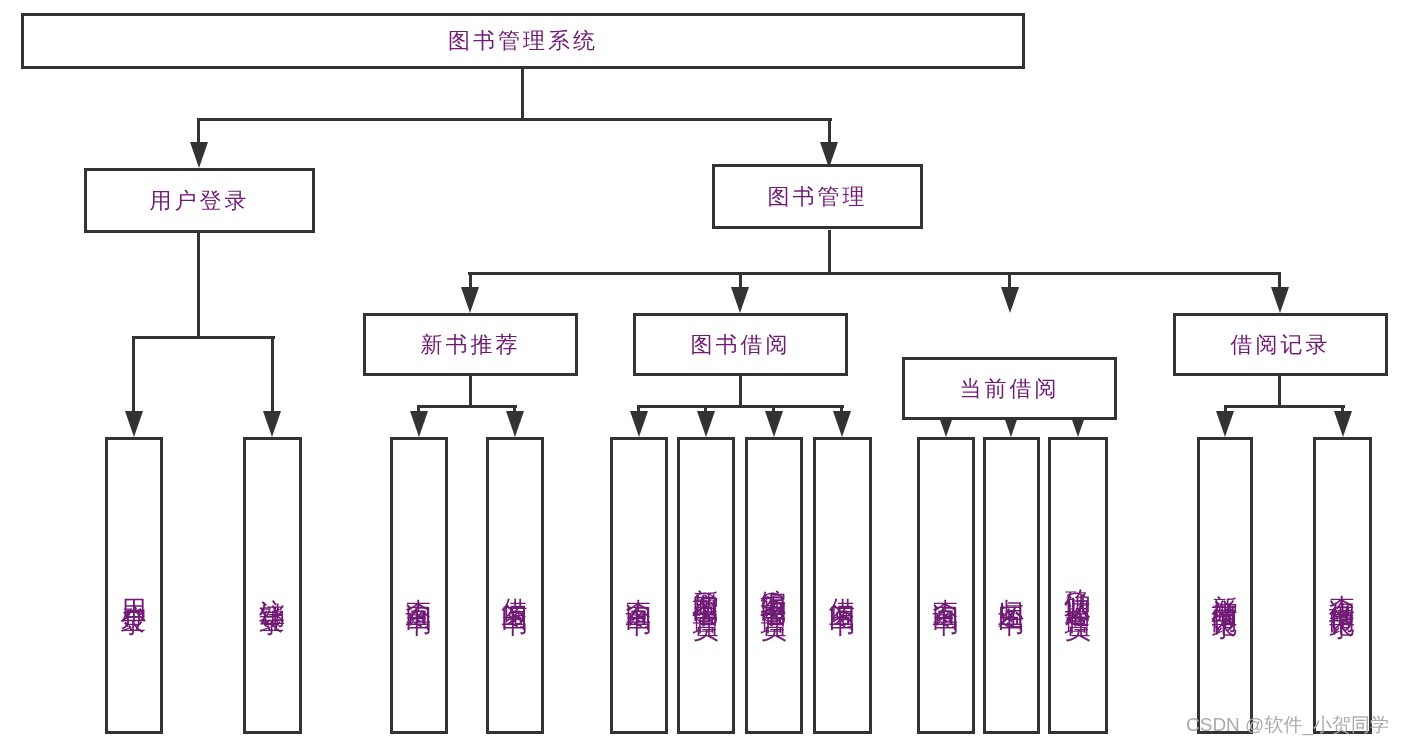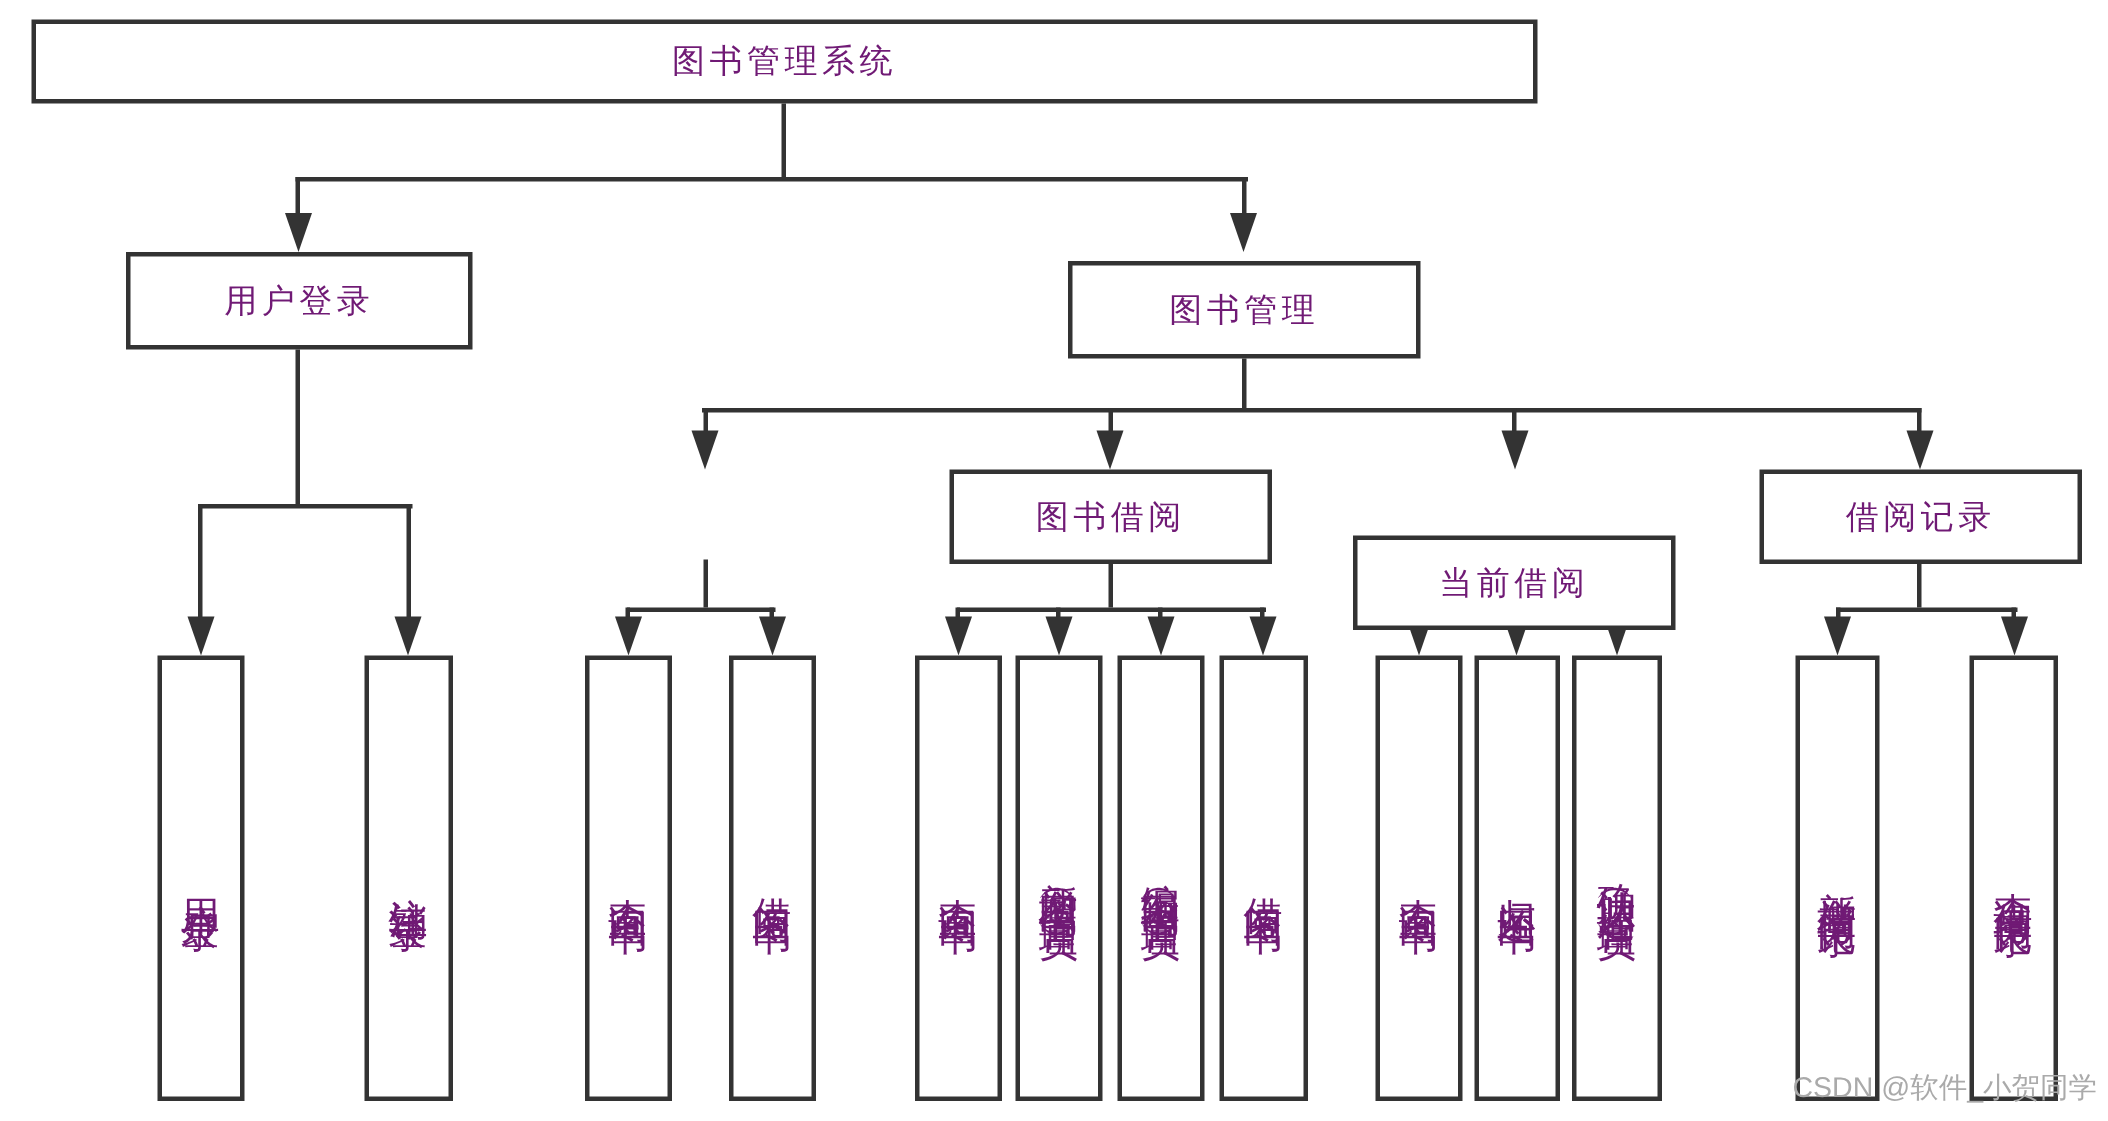--- a/index.html
+++ b/index.html
@@ -18,21 +18,21 @@
     font-size:26px; line-height:1; letter-spacing:4px;
   }
   .ln { position:absolute; background:#333333; }
   .ar {
     position:absolute; width:0; height:0;
     border-left:9px solid transparent; border-right:9px solid transparent;
     border-top:26px solid #333333;
   }
   .watermark {
     position:absolute; left:1186px; top:712px; width:212px;
-    font-size:19px; color:#aaaaaa; white-space:nowrap; text-align:right;
+    font-size:19px; color:#aaaaaa; white-space:nowrap; 
   }
 </style>
 </head>
 <body>
 
 <div class="canvas">
 
   <div class="ln" style="left:521px;top:68px;width:3px;height:50px;"></div>
   <div class="ln" style="left:197px;top:118px;width:635px;height:3px;"></div>
   <div class="ln" style="left:197px;top:118px;width:3px;height:28px;"></div>
@@ -92,24 +92,27 @@
   <div class="ar" style="left:1216px;top:411px;"></div>
   <div class="ar" style="left:1334px;top:411px;"></div>
 
   <div class="node h" style="left:21px;top:13px;width:1004px;height:56px;">
     <span class="lbl">图书管理系统</span>
   </div>
 
   <div class="node h" style="left:84px;top:168px;width:231px;height:65px;">
     <span class="lbl">用户登录</span>
   </div>
-  <div class="node h" style="left:712px;top:174px;width:235px;height:65px;">
+  <div class="node h" style="left:712px;top:164px;width:211px;height:65px;">
     <span class="lbl">图书管理</span>
   </div>
 
+  <div class="node h" style="left:363px;top:313px;width:215px;height:63px;">
+    <span class="lbl">新书推荐</span>
+  </div>
   <div class="node h" style="left:633px;top:313px;width:215px;height:63px;">
     <span class="lbl">图书借阅</span>
   </div>
   <div class="node h" style="left:902px;top:313px;width:215px;height:63px;margin-top:44px;">
     <span class="lbl">当前借阅</span>
   </div>
   <div class="node h" style="left:1173px;top:313px;width:215px;height:63px;">
     <span class="lbl">借阅记录</span>
   </div>
 

